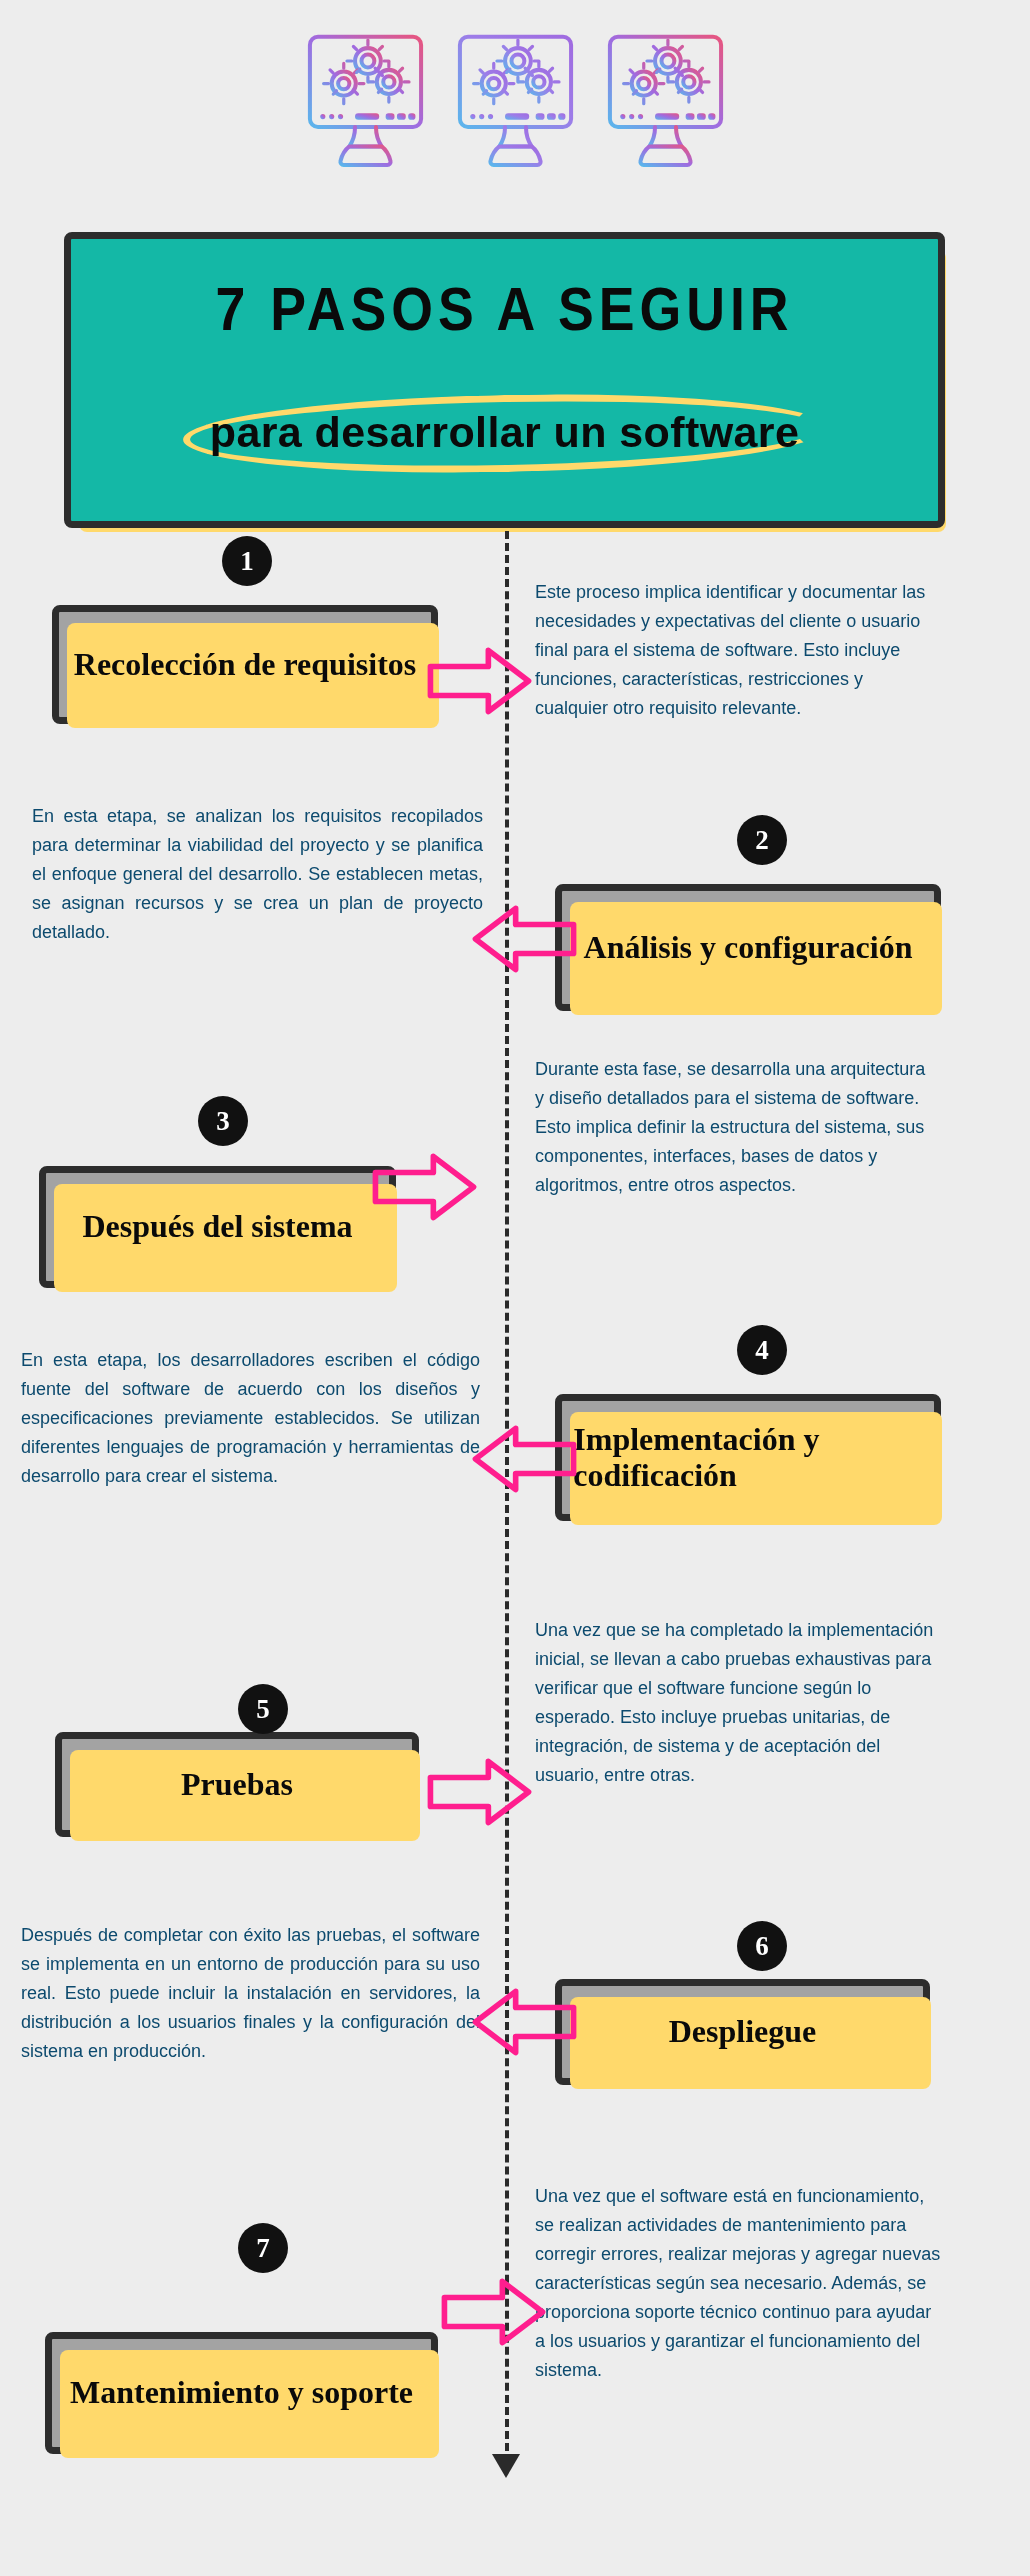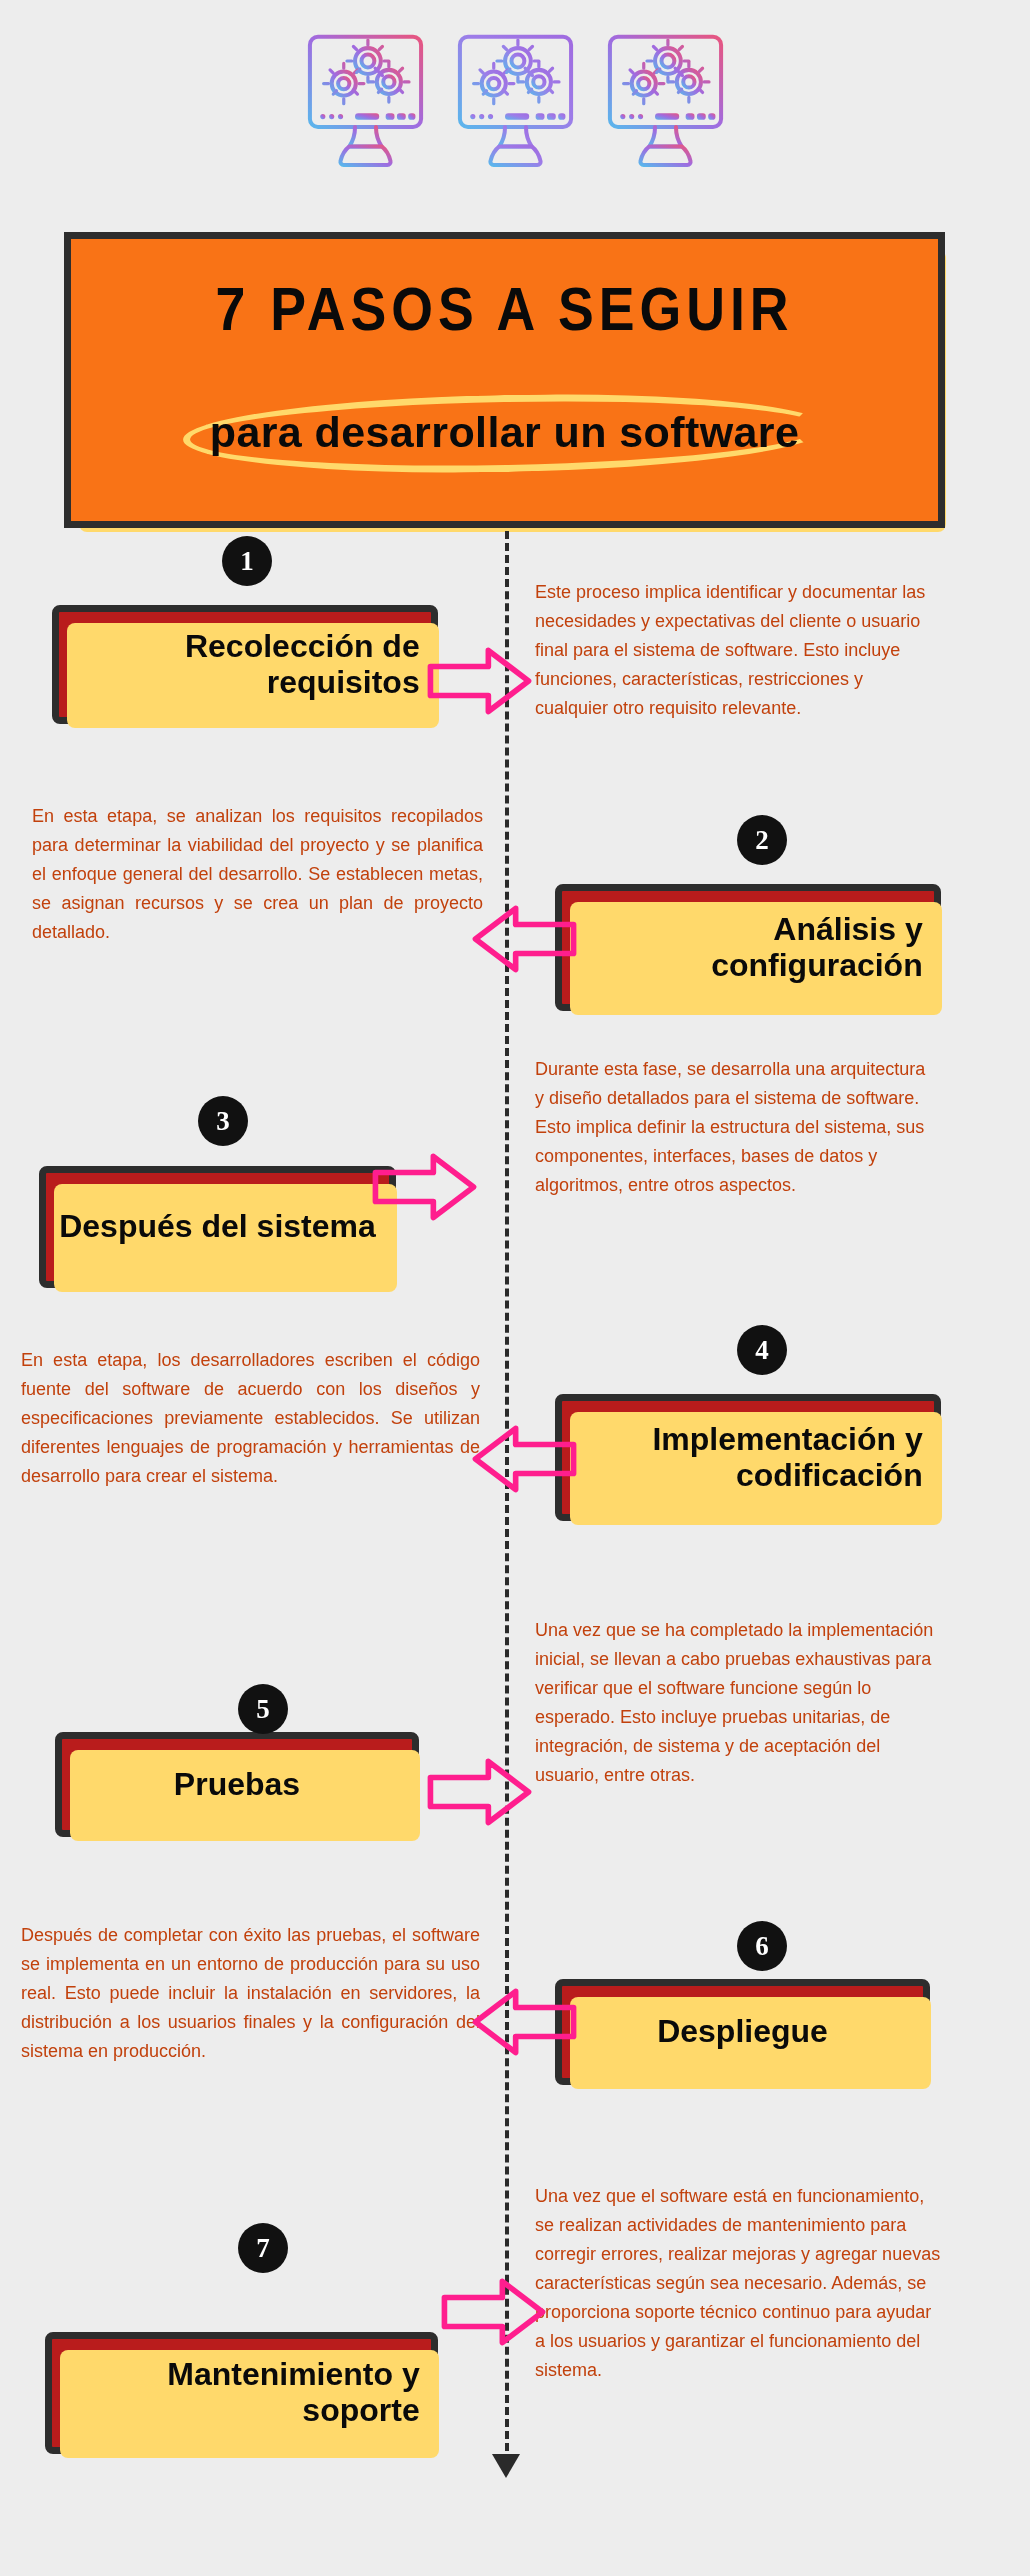--- a/index.html
+++ b/index.html
@@ -16,23 +16,23 @@
   .monitors {
     position: absolute; left: 0; right: 0; top: 32px;
     display: flex; justify-content: center; gap: 29px;
   }
   .monitor { width: 121px; height: 145px; }
 
   
   .header-box {
     position: absolute; left: 64px; top: 232px;
     width: 881px; height: 296px;
-    background: #f97316;
+    background: #14b8a6;
     border: 7.2px solid #2d2d2d;
-    border-radius: 0;
+    border-radius: 8px;
   }
   .header-box::after {
     content: ""; position: absolute;
     left: 8px; top: 11.3px; width: 100%; height: 100%;
     background: #ffd96b; border-radius: 8px; z-index: -1;
   }
   .header-inner { position: relative; width: 100%; height: 100%; }
   .main-title {
     position: absolute; top: 35px; left: 0; right: 0;
     text-align: center;
@@ -74,42 +74,43 @@
   
   .badge {
     position: absolute; width: 50px; height: 50px;
     border-radius: 50%; background: #111;
     color: #fff; font-size: 27px; font-weight: 700;
     display: flex; align-items: center; justify-content: center;
     z-index: 6; font-family: "Liberation Serif", serif;
   }
   .step-box {
     position: absolute;
-    background: #b91c1c;
+    background: #a3a3a3;
     border: 7.2px solid #2d2d2d;
     border-radius: 8px;
     display: flex; align-items: center; justify-content: center;
-    text-align: right;
+    text-align: left;
     z-index: 4;
+    font-family: Liberation Serif, serif;
   }
   .step-box::after {
     content: ""; position: absolute;
     left: 8px; top: 10.5px; width: 100%; height: 100%;
     background: #ffd96b; border-radius: 8px; z-index: -1;
   }
   .step-label {
     font-size: 32px; font-weight: 700; color: #0a0a0a;
     line-height: 1.12; padding: 0 11.3px;
   }
 
   
   .para {
     position: absolute;
     font-size: 18px; line-height: 29px;
-    color: #c2410c; text-align: justify;
+    color: #0c4a6e; text-align: justify;
     font-weight: 500;
   }
   .para.right-col { text-align: left; }
 
   
   .arrow { position: absolute; z-index: 7; }
   .arrow svg { display: block; overflow: visible; }
 
   
   .defs { position: absolute; width: 0; height: 0; }

